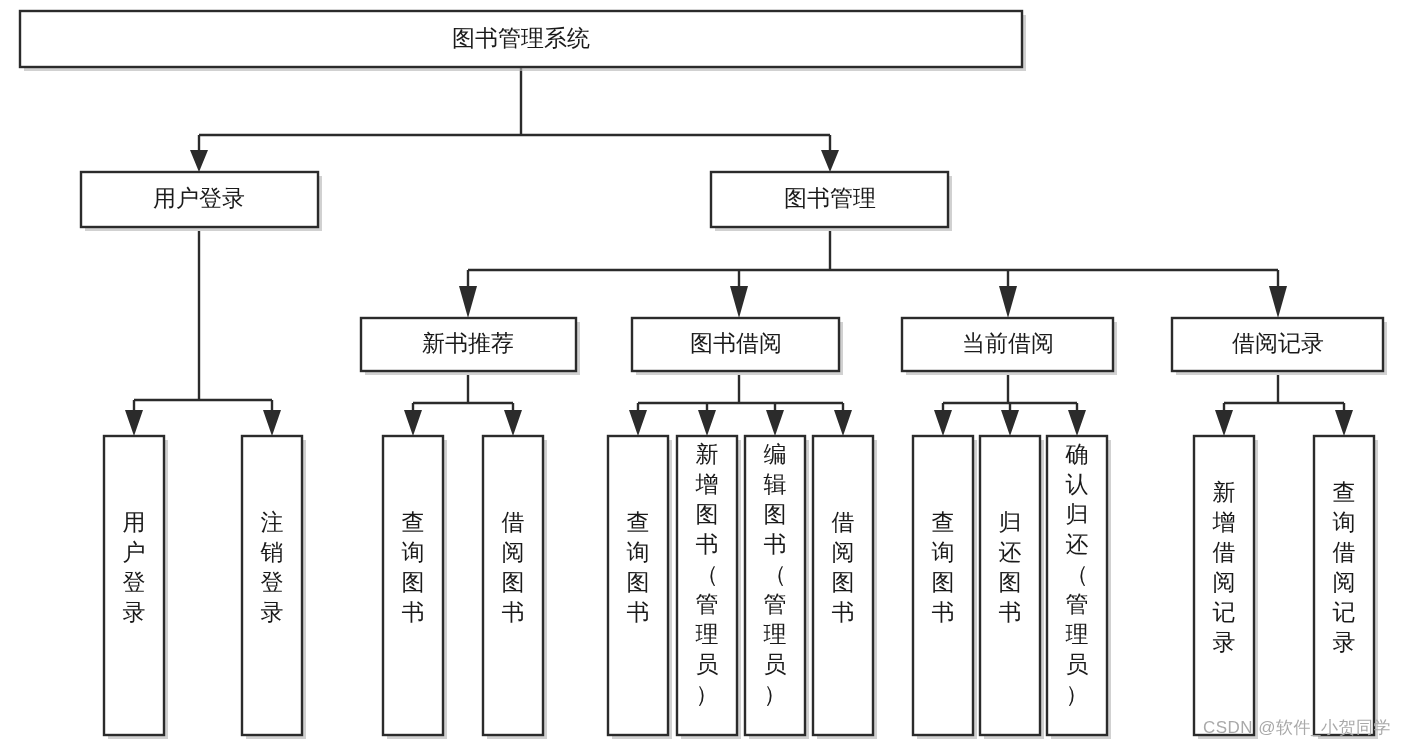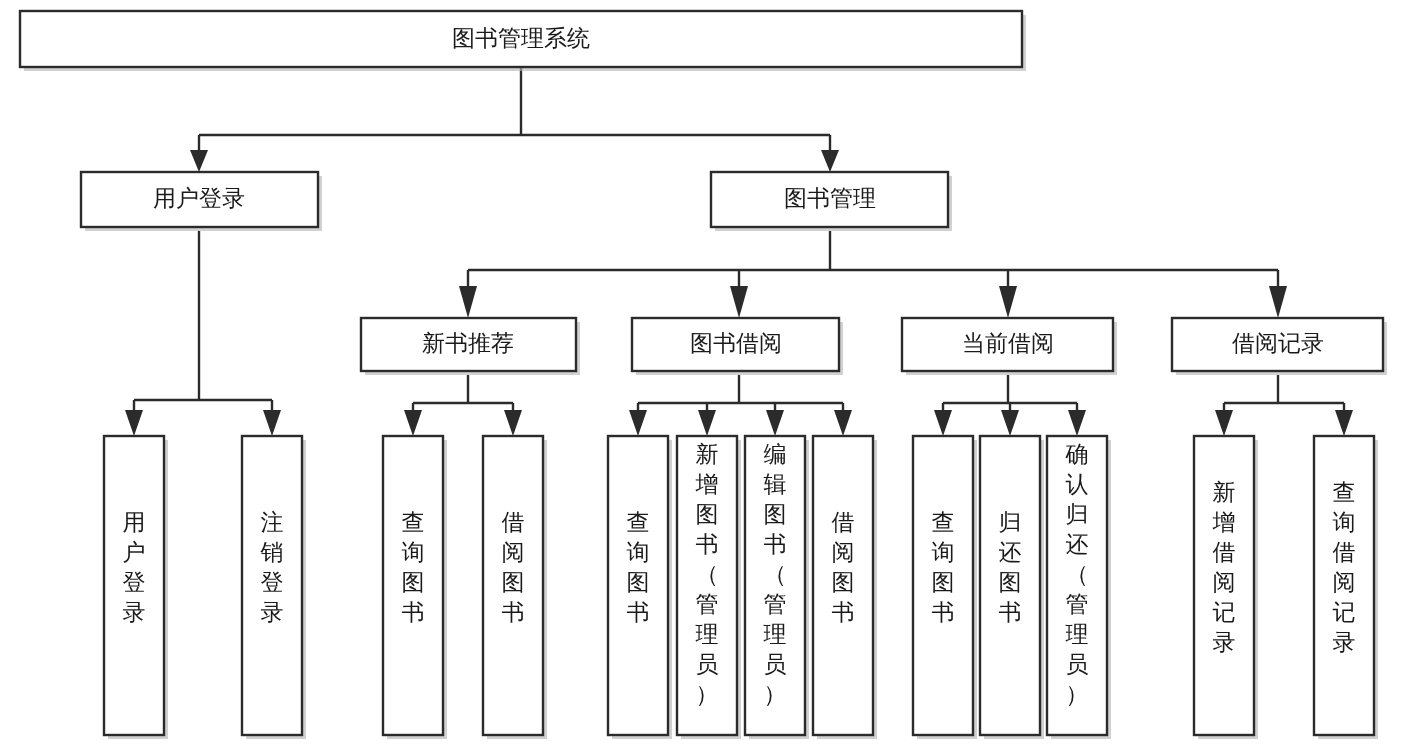--- a/index.html
+++ b/index.html
@@ -263,13 +263,14 @@
     </g>
 
     <g>
       <rect class="node-shadow" x="1318" y="440" width="60" height="299"></rect>
       <rect class="node-box" x="1314" y="436" width="60" height="299"></rect>
       <text class="node-label-vertical" x="1344" y="500"><tspan x="1344" y="500">查</tspan><tspan x="1344" y="530">询</tspan><tspan x="1344" y="560">借</tspan><tspan x="1344" y="590">阅</tspan><tspan x="1344" y="620">记</tspan><tspan x="1344" y="650">录</tspan></text>
     </g>
 
   </svg>
 
+  <div class="watermark">CSDN @软件_小贺同学</div>
 </div>
 
 </body></html>

